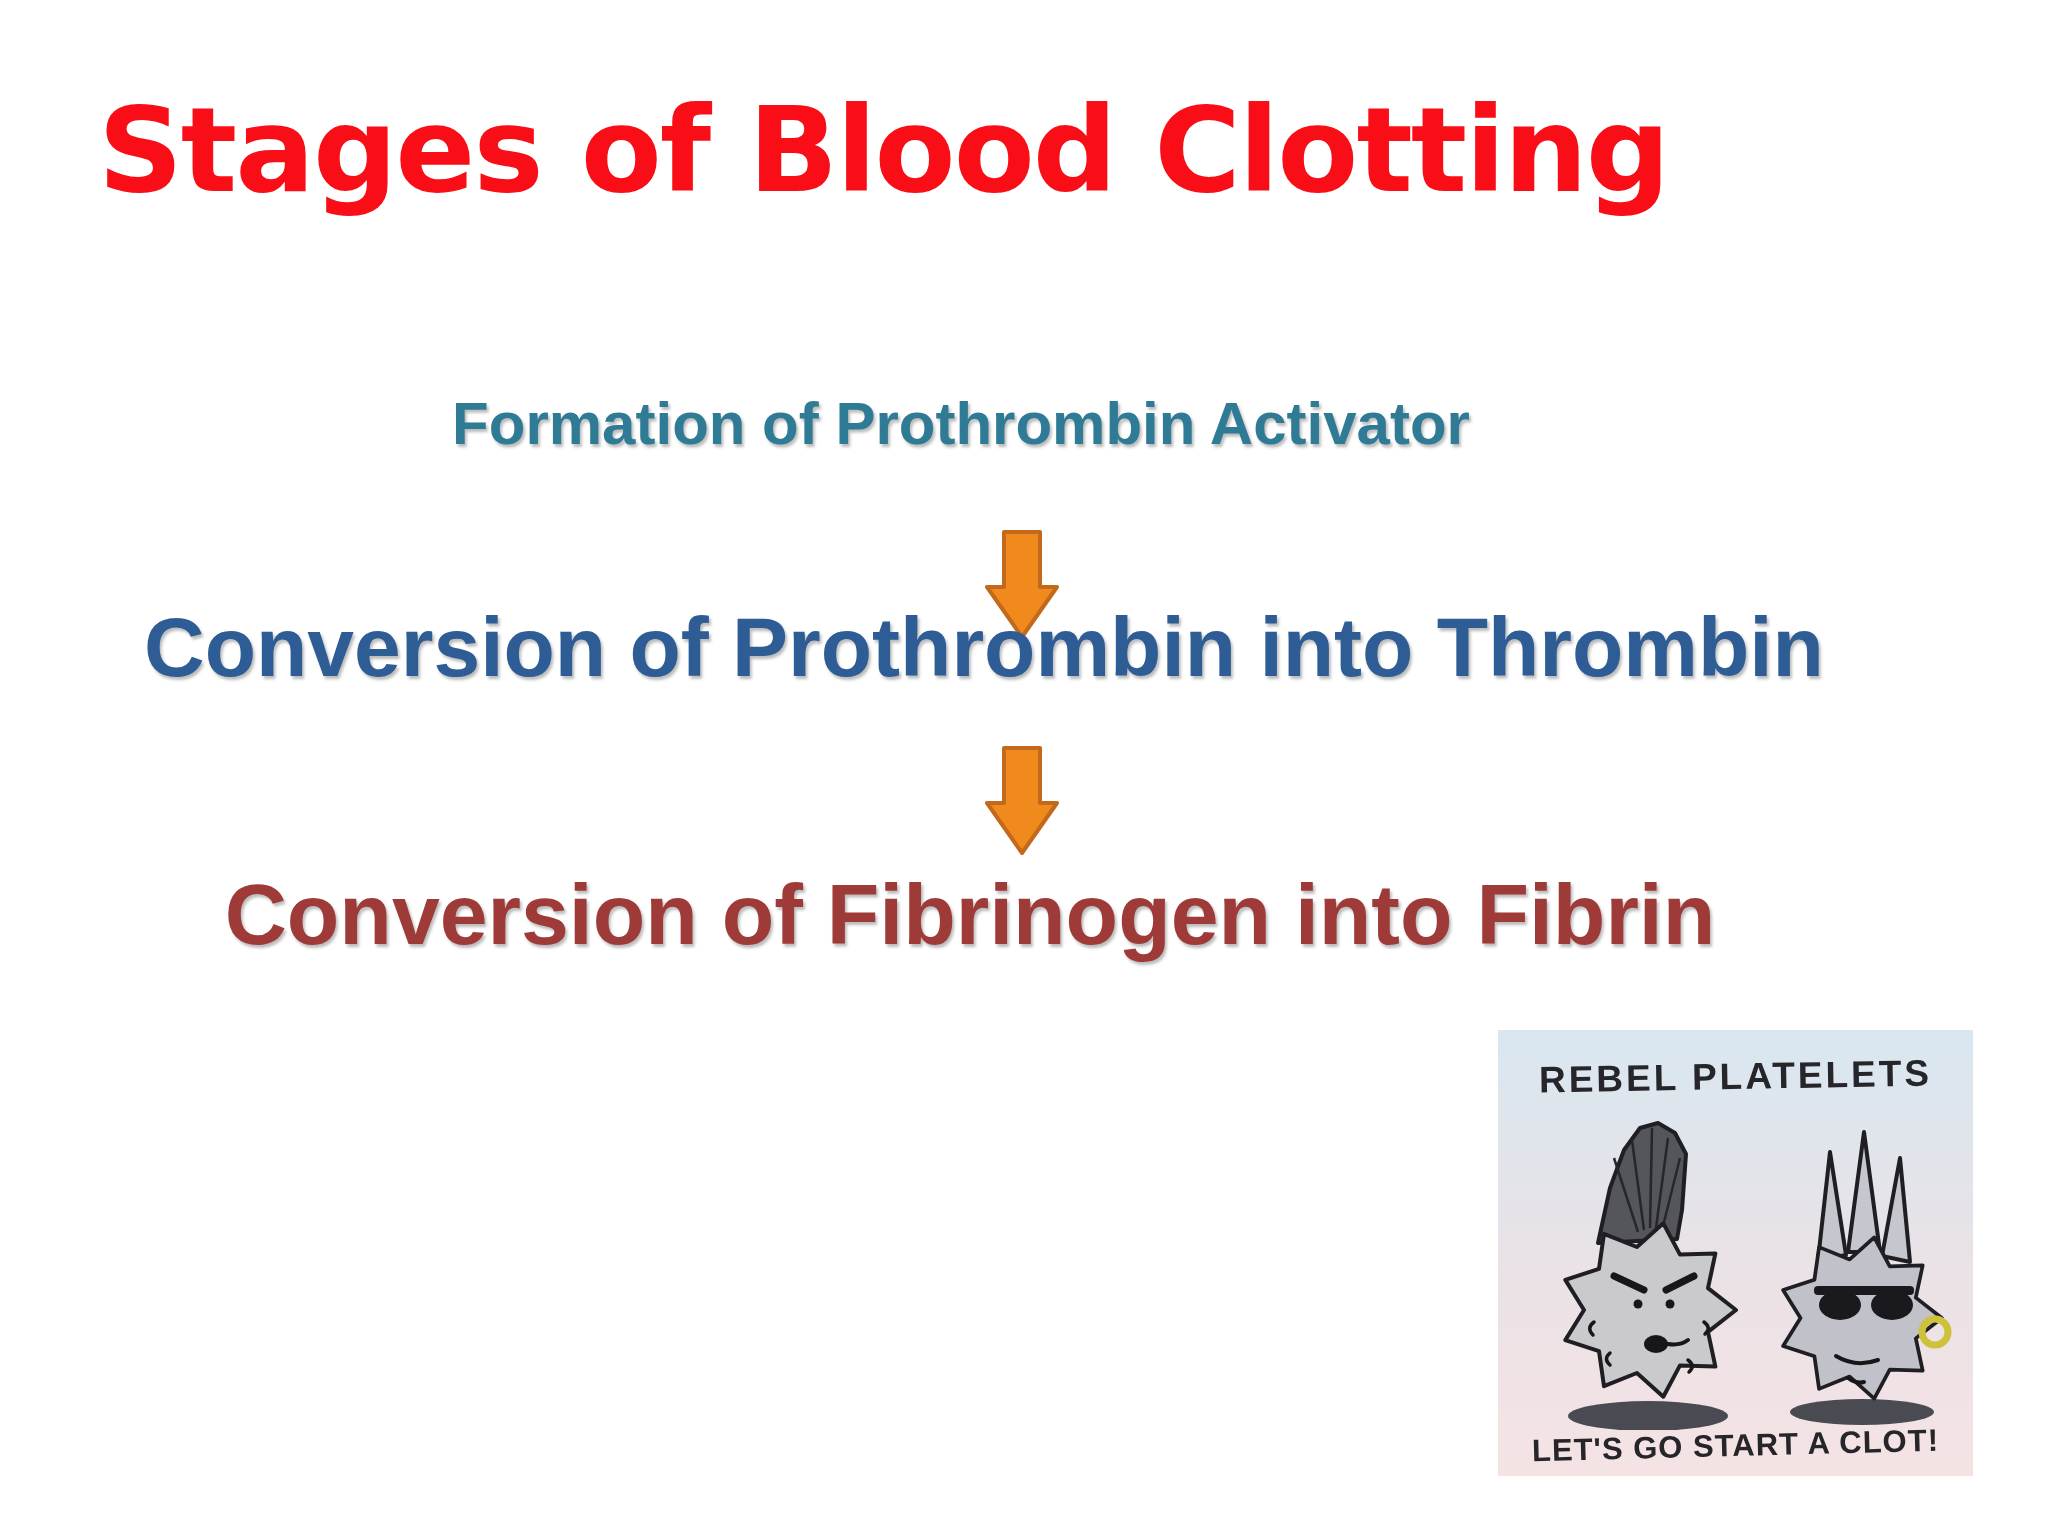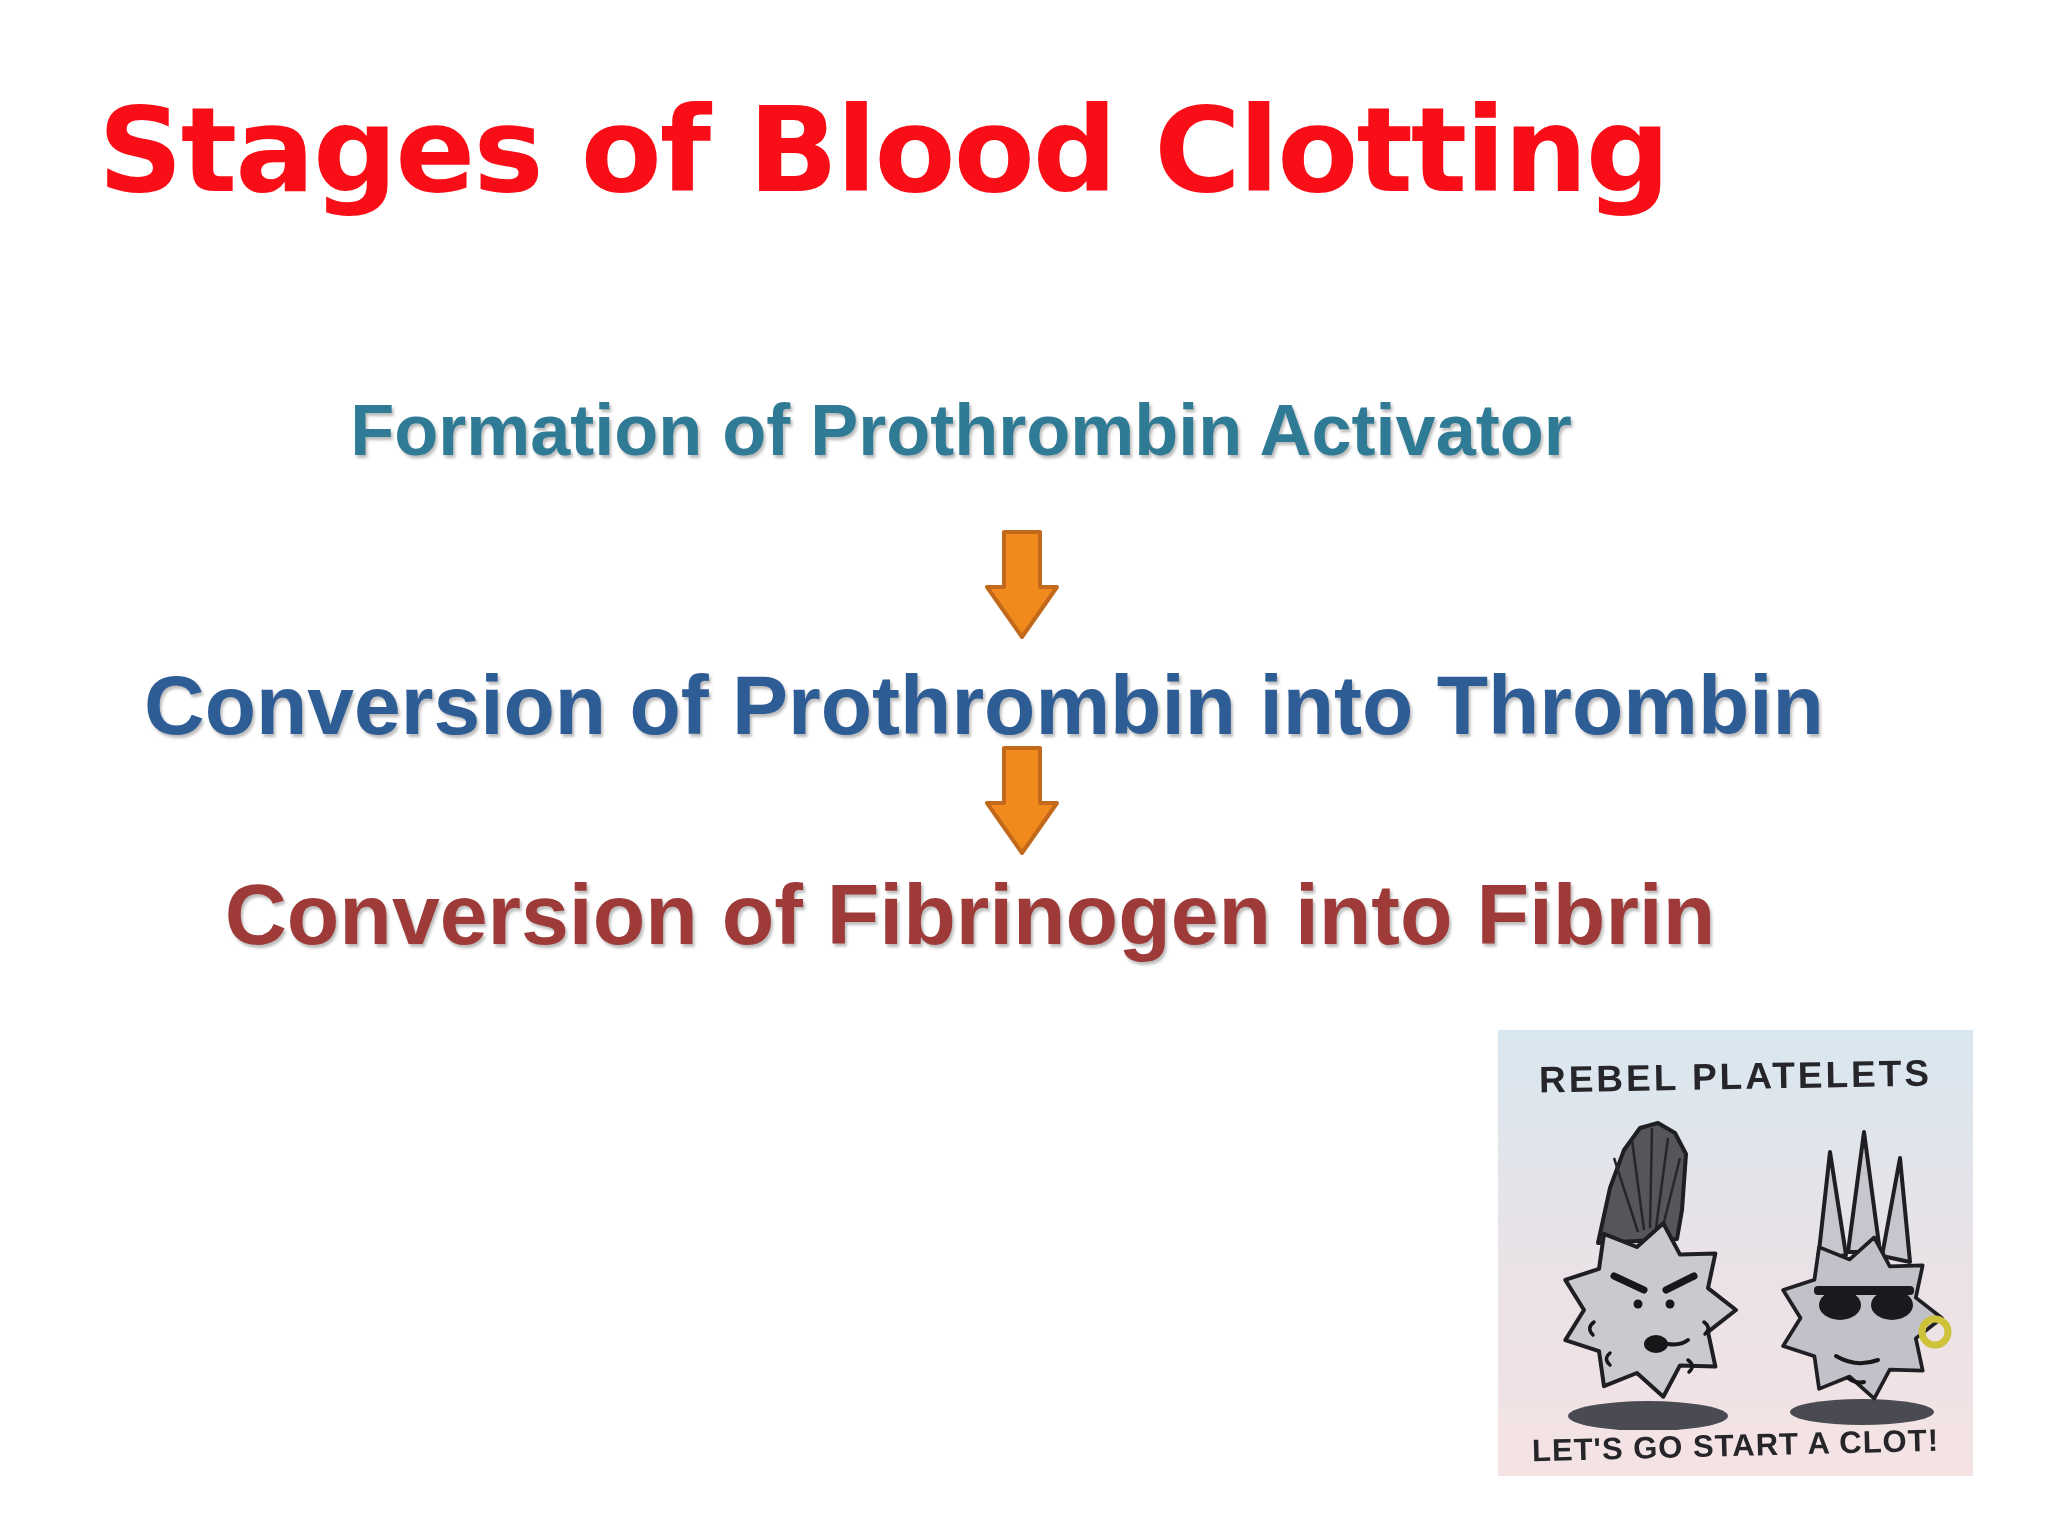--- a/index.html
+++ b/index.html
@@ -23,22 +23,22 @@
     white-space:nowrap;
   }
   .stage{
     position:absolute;left:0;right:0;
     text-align:center;
     font-weight:bold;
     line-height:1.1;
     white-space:nowrap;
     text-shadow:2px 3px 3px rgba(95,95,95,0.42);
   }
-  .stage1{top:391px;font-size:72px;padding-right:74px;color:var(--stage1_teal,#2f7b95);}
-  .stage2{top:659px;font-size:84px;padding-right:28px;color:var(--stage2_blue,#2e5c95);}
+  .stage1{top:391px;font-size:60px;padding-right:74px;color:var(--stage1_teal,#2f7b95);}
+  .stage2{top:601px;font-size:84px;padding-right:28px;color:var(--stage2_blue,#2e5c95);}
   .stage3{top:867px;font-size:86px;padding-right:56px;color:var(--stage3_brick,#9e3b38);}
   .arrow{
     position:absolute;width:76px;height:110px;left:984px;
   }
   .arrow1{top:530px;}
   .arrow2{top:746px;}
   .arrow-shape{
     fill:var(--arrow_fill,#f18a1c);
     stroke:var(--arrow_border,#c2691b);
     stroke-width:4;

